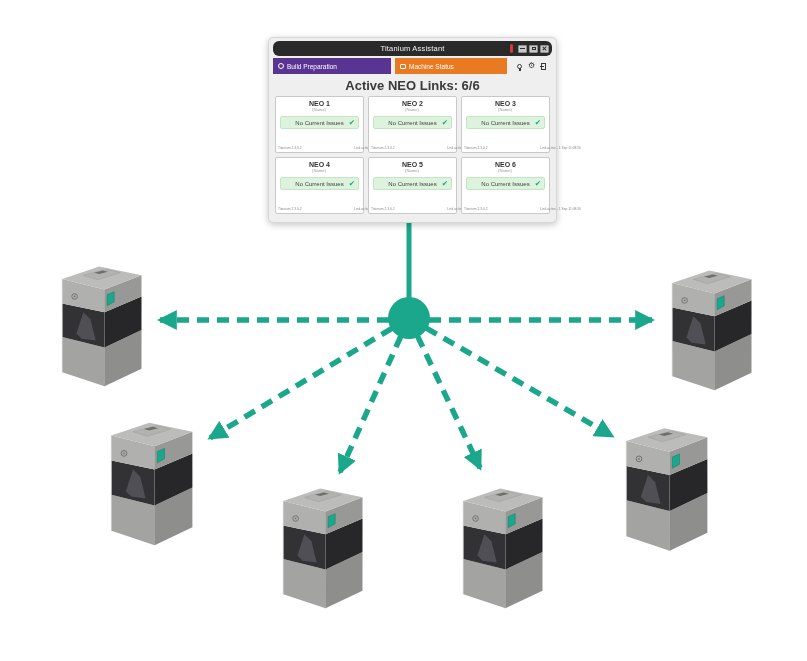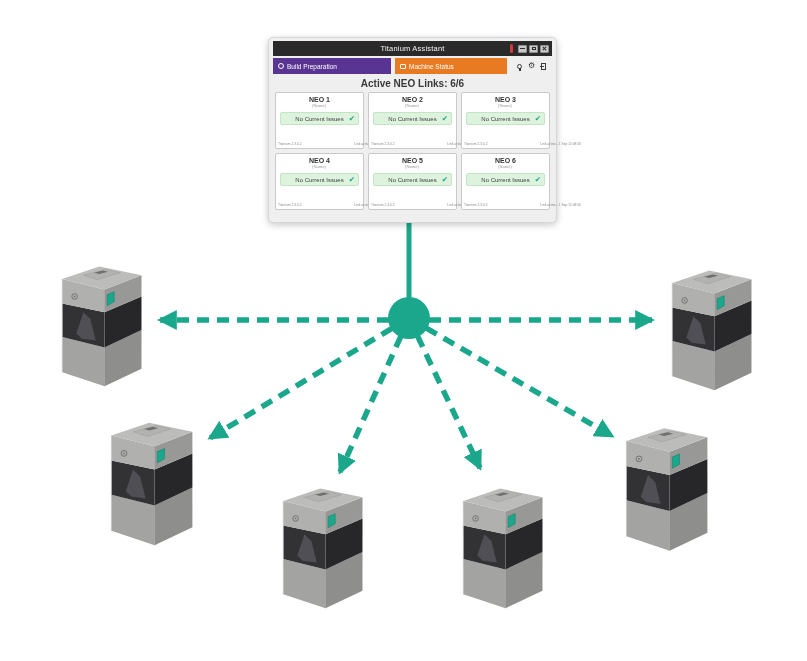--- a/index.html
+++ b/index.html
@@ -12,21 +12,21 @@
   .hub-dot{fill:var(--accent-teal,#1ba78c);}
   .arrowhead{fill:var(--accent-teal,#1ba78c);}
 
   
   .printer{position:absolute;z-index:2;}
 
   
   .app-window{position:absolute;left:268px;top:37px;width:289px;height:186px;z-index:3;
     background:#efefef;border:1px solid #d6d6d6;border-radius:5px;
     box-shadow:0 2px 7px rgba(0,0,0,.22);padding:3px 4px;box-sizing:border-box;}
-  .titlebar{position:relative;height:15px;background:var(--titlebar-bg,#2a2a2a);border-radius:0;
+  .titlebar{position:relative;height:15px;background:var(--titlebar-bg,#2a2a2a);border-radius:6px;
     display:flex;align-items:center;justify-content:flex-end;gap:2px;padding:0 3px;}
   .win-title{position:absolute;left:0;right:0;text-align:center;color:#f2f2f2;font-size:7.5px;letter-spacing:.2px;}
   .thermo{width:3px;height:9px;background:var(--alert-red,#d43a3a);border-radius:2px;margin-right:3px;}
   .winbtn{width:9px;height:8px;background:#c9c9c9;border:1px solid #8f8f8f;border-radius:1px;
     display:inline-flex;align-items:center;justify-content:center;box-sizing:border-box;}
   .g-min{width:5px;height:1.5px;background:#2e2e2e;}
   .g-max{width:4px;height:3.5px;border:1px solid #2e2e2e;box-sizing:border-box;}
   .g-close{position:relative;width:5px;height:5px;}
   .g-close::before,.g-close::after{content:"";position:absolute;left:2px;top:0;width:1.2px;height:5px;background:#2e2e2e;}
   .g-close::before{transform:rotate(45deg);} .g-close::after{transform:rotate(-45deg);}
@@ -38,21 +38,21 @@
   .tabicon-ring{width:6px;height:6px;border:1.2px solid #fff;border-radius:50%;box-sizing:border-box;flex:0 0 auto;}
   .tabicon-sq{width:6px;height:5px;border:1.2px solid #fff;border-radius:1px;box-sizing:border-box;flex:0 0 auto;}
   .toolicons{flex:1;display:flex;align-items:center;justify-content:space-evenly;}
   .tool{color:#3b3b3b;}
   .gear-glyph{font-size:8px;line-height:8px;}
   .bulb{position:relative;width:5px;height:5px;border:1.2px solid #3b3b3b;border-radius:50%;box-sizing:border-box;}
   .bulb::after{content:"";position:absolute;left:1px;bottom:-3px;width:1.6px;height:2.5px;background:#3b3b3b;}
   .door{position:relative;width:5px;height:7px;border:1.2px solid #3b3b3b;box-sizing:border-box;}
   .door::after{content:"";position:absolute;left:-2px;top:2px;width:4px;height:1.4px;background:#3b3b3b;}
 
-  .heading{text-align:center;font-size:10px;font-weight:700;color:#3a3a3a;margin:4px 0 3px;}
+  .heading{text-align:center;font-size:13px;font-weight:700;color:#3a3a3a;margin:4px 0 3px;}
 
   .cards{display:grid;grid-template-columns:repeat(3,1fr);gap:4px;padding:0 2px;}
   .card{position:relative;height:57px;background:#ffffff;border:1px solid #c9c9c9;border-radius:2px;
     text-align:center;box-sizing:border-box;}
   .card-title{font-size:7px;font-weight:700;color:#333;margin-top:3px;}
   .card-sub{height:7px;line-height:7px;color:#9a9a9a;font-size:6px;}
   .card-sub .sc{display:inline-block;transform:scale(.7);transform-origin:center top;}
   .pill{position:relative;margin:2px 4px 0;height:11px;background:var(--status-green-bg,#def3dd);
     border:1px solid var(--status-green-border,#c2e5c4);border-radius:2px;
     display:flex;align-items:center;justify-content:center;font-size:6px;color:#3c3c3c;}

